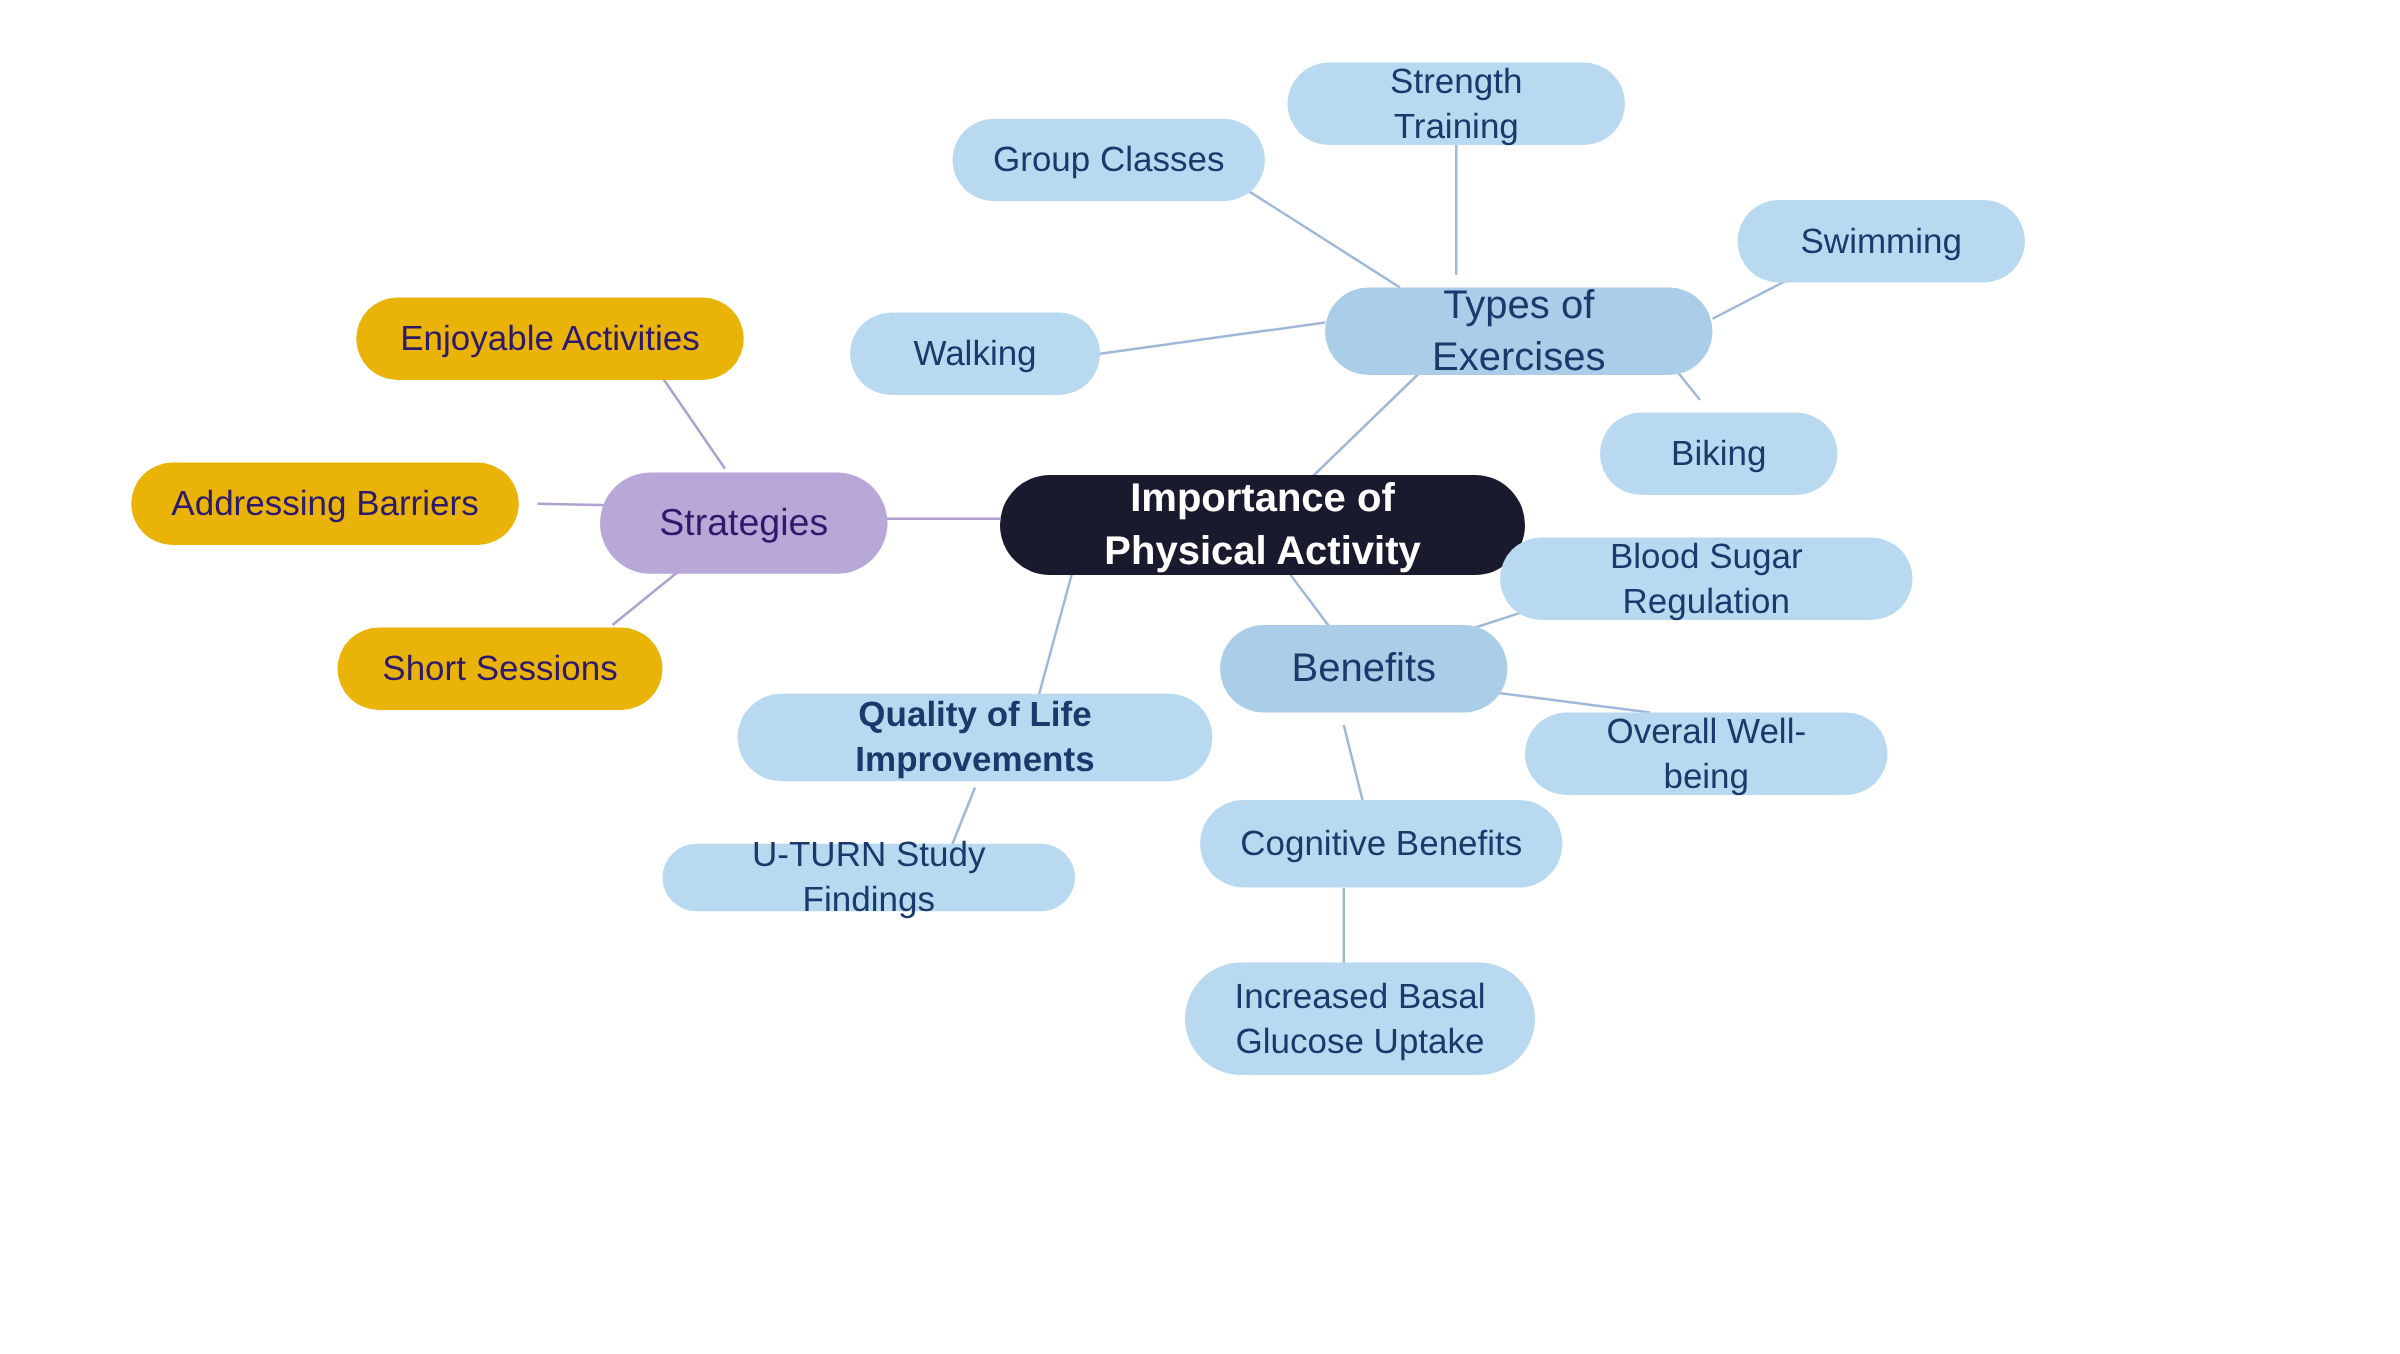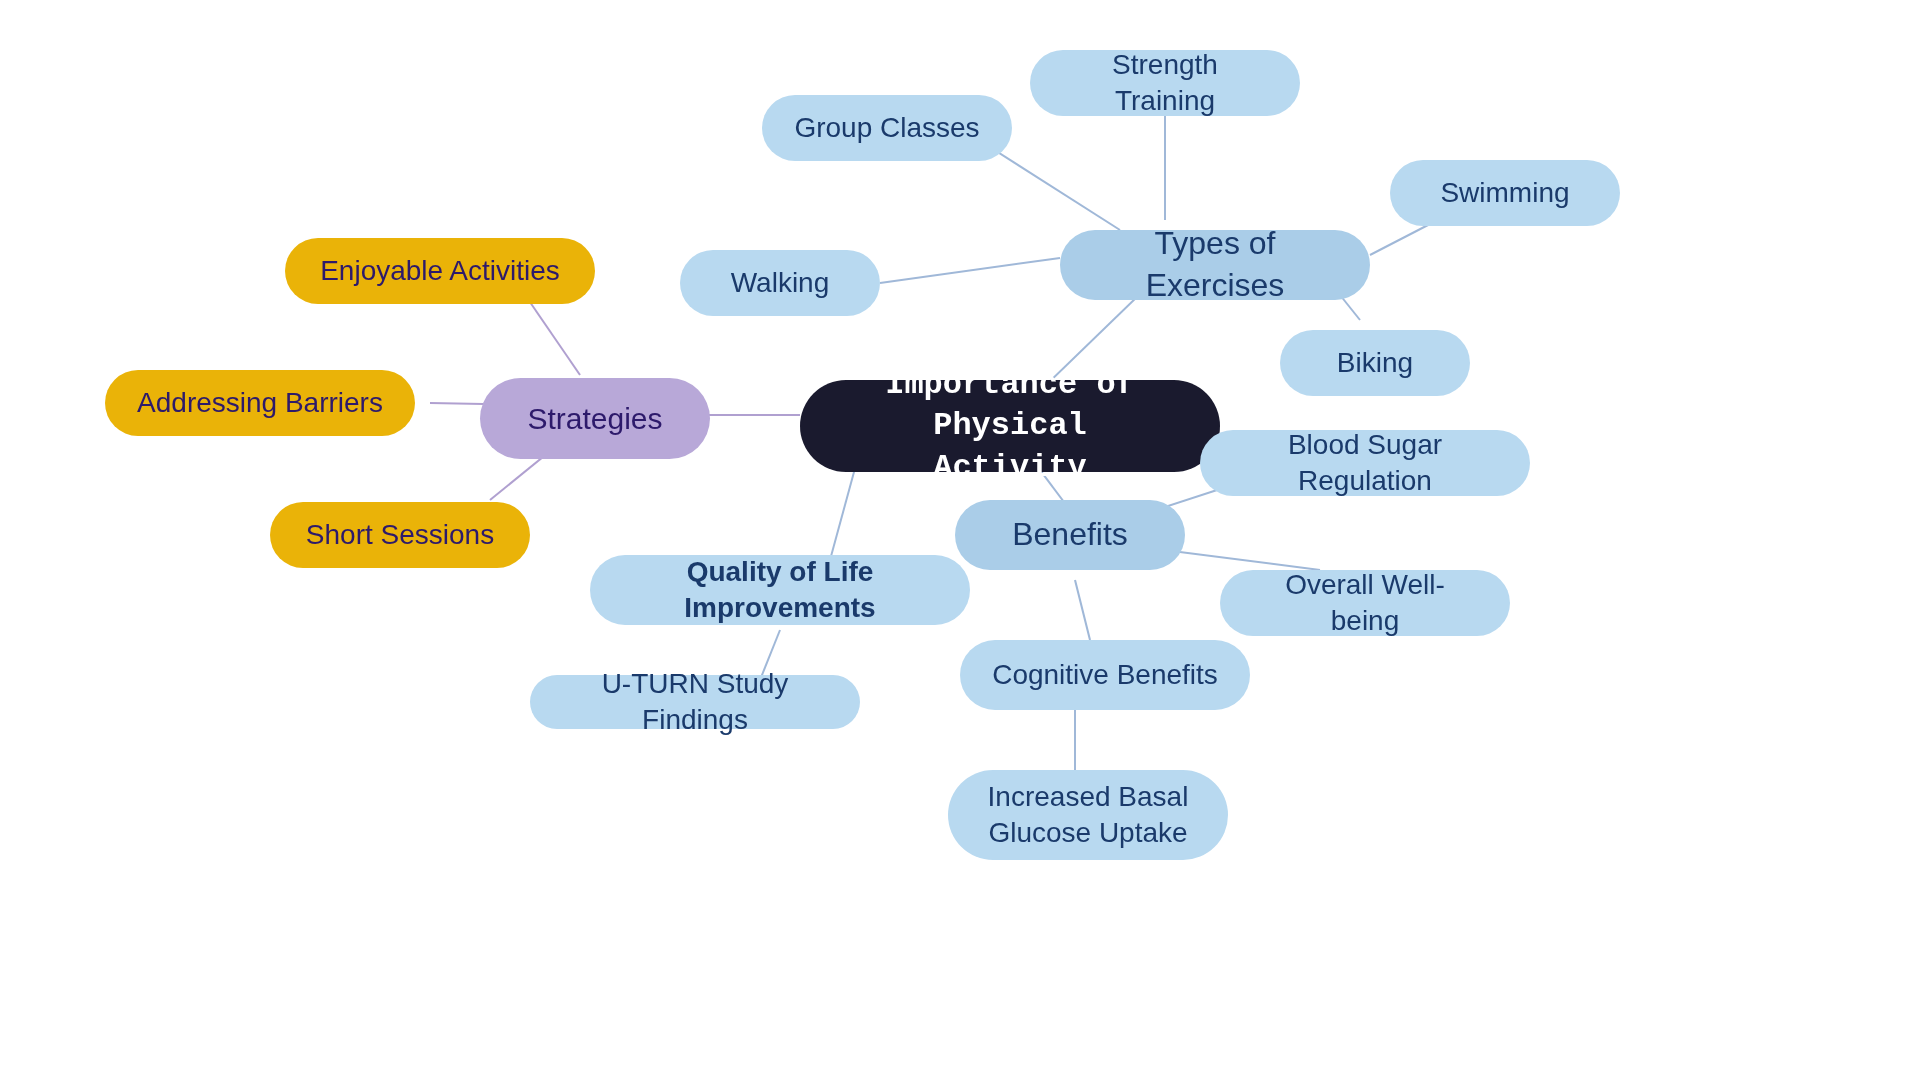--- a/index.html
+++ b/index.html
@@ -93,35 +93,35 @@
 
   <line x1="800" y1="415" x2="635" y2="415" stroke="#b0a0d0" stroke-width="2"></line>
 
   <line x1="580" y1="375" x2="510" y2="273" stroke="#b0a0d0" stroke-width="2"></line>
 
   <line x1="530" y1="405" x2="430" y2="403" stroke="#b0a0d0" stroke-width="2"></line>
 
   <line x1="570" y1="435" x2="490" y2="500" stroke="#b0a0d0" stroke-width="2"></line>
 </svg>
 
-<div class="node node-center" style="left:800px; top:380px; width:420px; height:92px;font-family:Liberation Mono, monospace;">Importance of Physical Activity</div>
+<div class="node node-center" style="left:800px; top:380px; width:420px; height:80px;">Importance of Physical Activity</div>
 
 <div class="node node-blue-mid" style="left:1060px; top:230px; width:310px; height:70px;">Types of Exercises</div>
 
 <div class="node node-blue" style="left:762px; top:95px; width:250px; height:66px;">Group Classes</div>
 
 <div class="node node-blue" style="left:1030px; top:50px; width:270px; height:66px;">Strength Training</div>
 
 <div class="node node-blue" style="left:1390px; top:160px; width:230px; height:66px;">Swimming</div>
 
 <div class="node node-blue" style="left:680px; top:250px; width:200px; height:66px;">Walking</div>
 
 <div class="node node-blue" style="left:1280px; top:330px; width:190px; height:66px;">Biking</div>
 
-<div class="node node-blue-mid" style="left:955px; top:500px; width:230px; height:70px;">Benefits</div>
+<div class="node node-blue-mid" style="left:976px; top:500px; width:230px; height:70px;">Benefits</div>
 
 <div class="node node-blue" style="left:1200px; top:430px; width:330px; height:66px;">Blood Sugar Regulation</div>
 
 <div class="node node-blue" style="left:1220px; top:570px; width:290px; height:66px;">Overall Well-being</div>
 
 <div class="node node-blue" style="left:960px; top:640px; width:290px; height:70px;">Cognitive Benefits</div>
 
 <div class="node node-blue" style="left:948px; top:770px; width:280px; height:90px;">Increased Basal Glucose Uptake</div>
 
 <div class="node node-blue" style="left:590px; top:555px; width:380px; height:70px;font-weight:bold;">Quality of Life Improvements</div>

